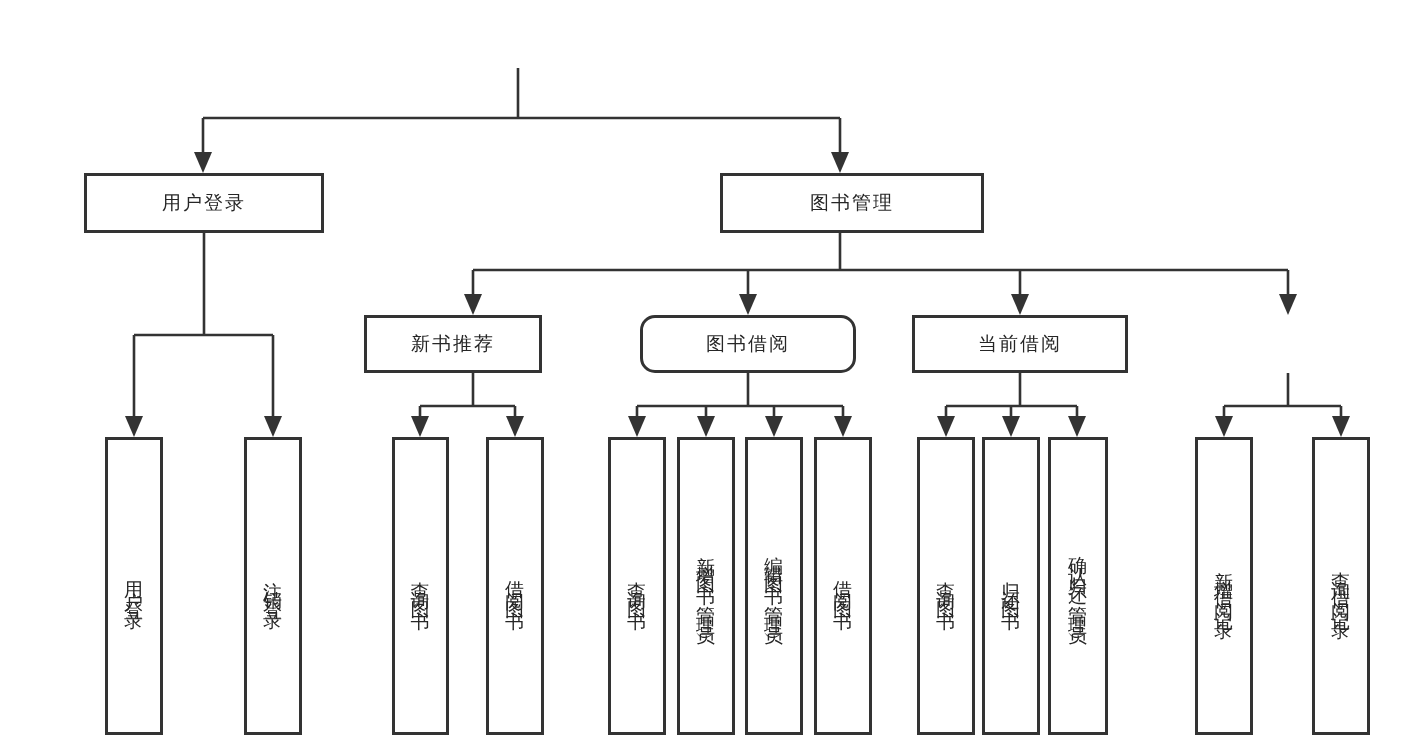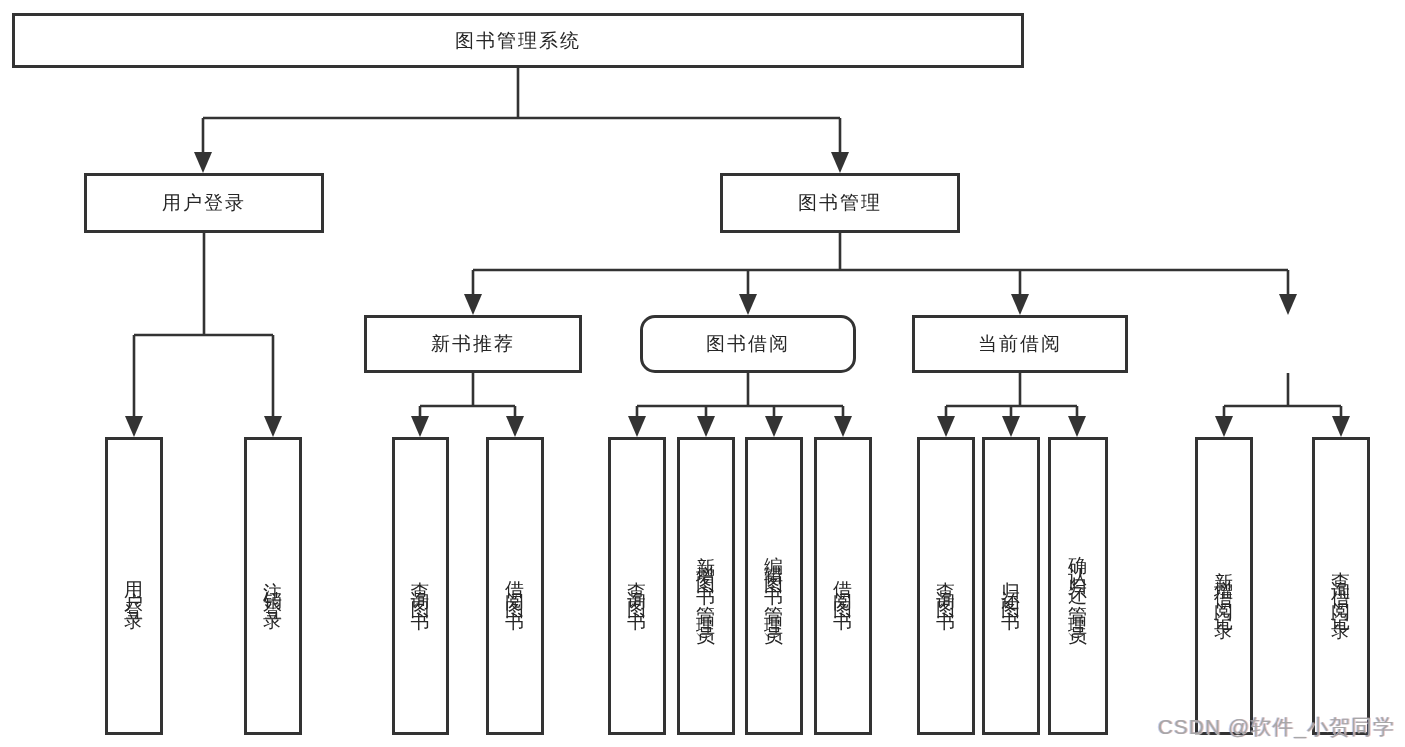--- a/index.html
+++ b/index.html
@@ -89,32 +89,29 @@
       <polygon points="765,416 783,416 774,437"></polygon>
       <polygon points="834,416 852,416 843,437"></polygon>
       <polygon points="937,416 955,416 946,437"></polygon>
       <polygon points="1002,416 1020,416 1011,437"></polygon>
       <polygon points="1068,416 1086,416 1077,437"></polygon>
       <polygon points="1215,416 1233,416 1224,437"></polygon>
       <polygon points="1332,416 1350,416 1341,437"></polygon>
     </g>
   </svg>
 
-  <div class="node hbox" style="left:12px; top:13px; width:1012px; height:55px;">
-    <span>图书管理系统</span>
-  </div>
 
   <div class="node hbox" style="left:84px; top:173px; width:240px; height:60px;">
     <span>用户登录</span>
   </div>
-  <div class="node hbox" style="left:720px; top:173px; width:240px; height:60px;">
+  <div class="node hbox" style="left:720px; top:173px; width:264px; height:60px;">
     <span>图书管理</span>
   </div>
 
-  <div class="node hbox" style="left:364px; top:315px; width:218px; height:58px;font-family:Liberation Mono, monospace;">
+  <div class="node hbox" style="left:364px; top:315px; width:178px; height:58px;font-family:Liberation Mono, monospace;">
     <span>新书推荐</span>
   </div>
   <div class="node hbox" style="left:640px; top:315px; width:216px; height:58px;border-radius:15px;">
     <span>图书借阅</span>
   </div>
   <div class="node hbox" style="left:912px; top:315px; width:216px; height:58px;">
     <span>当前借阅</span>
   </div>
 
   <div class="node vbox" style="left:105px; top:437px; width:58px; height:298px;">
@@ -154,15 +151,14 @@
     <span>确认归还（管理员）</span>
   </div>
 
   <div class="node vbox" style="left:1195px; top:437px; width:58px; height:298px;">
     <span>新增借阅记录</span>
   </div>
   <div class="node vbox" style="left:1312px; top:437px; width:58px; height:298px;">
     <span>查询借阅记录</span>
   </div>
 
-  <div id="watermark">CSDN @软件_小贺同学</div>
 
 </div>
 
 </body></html>

